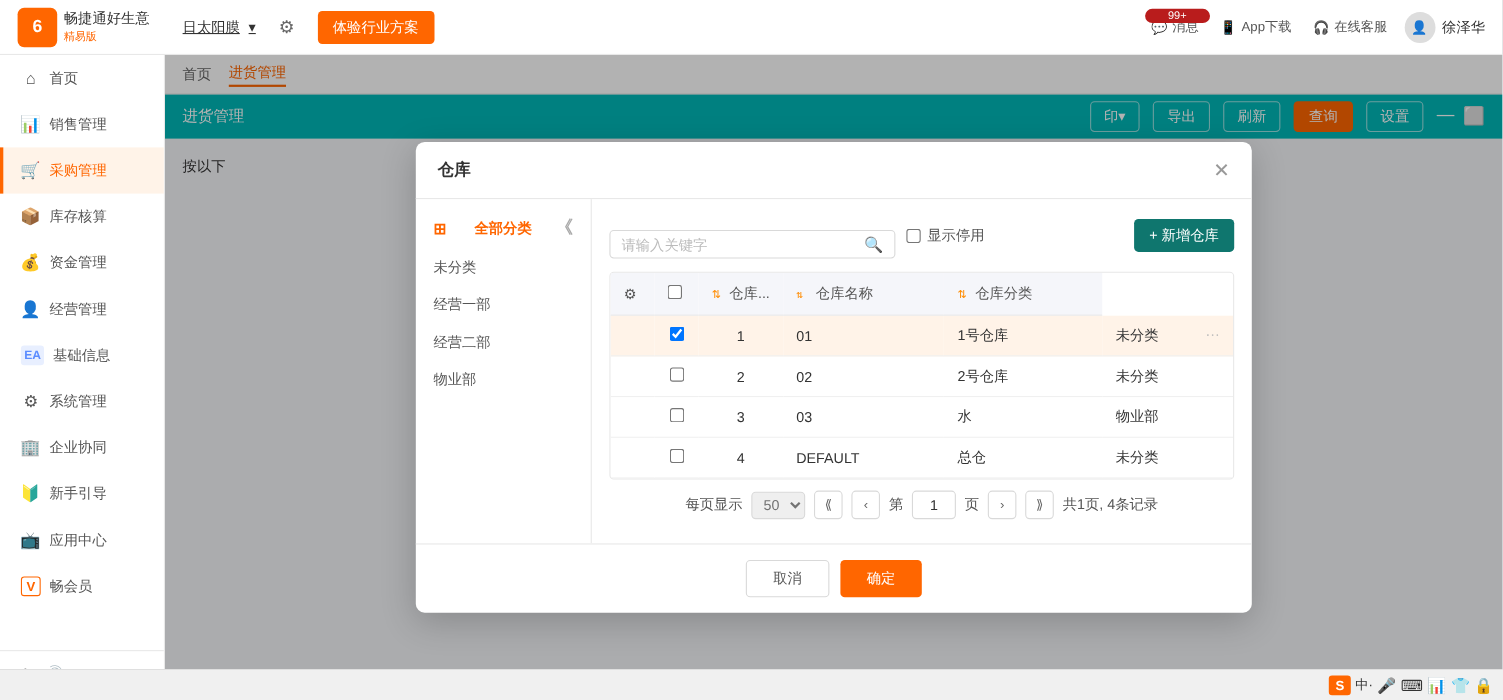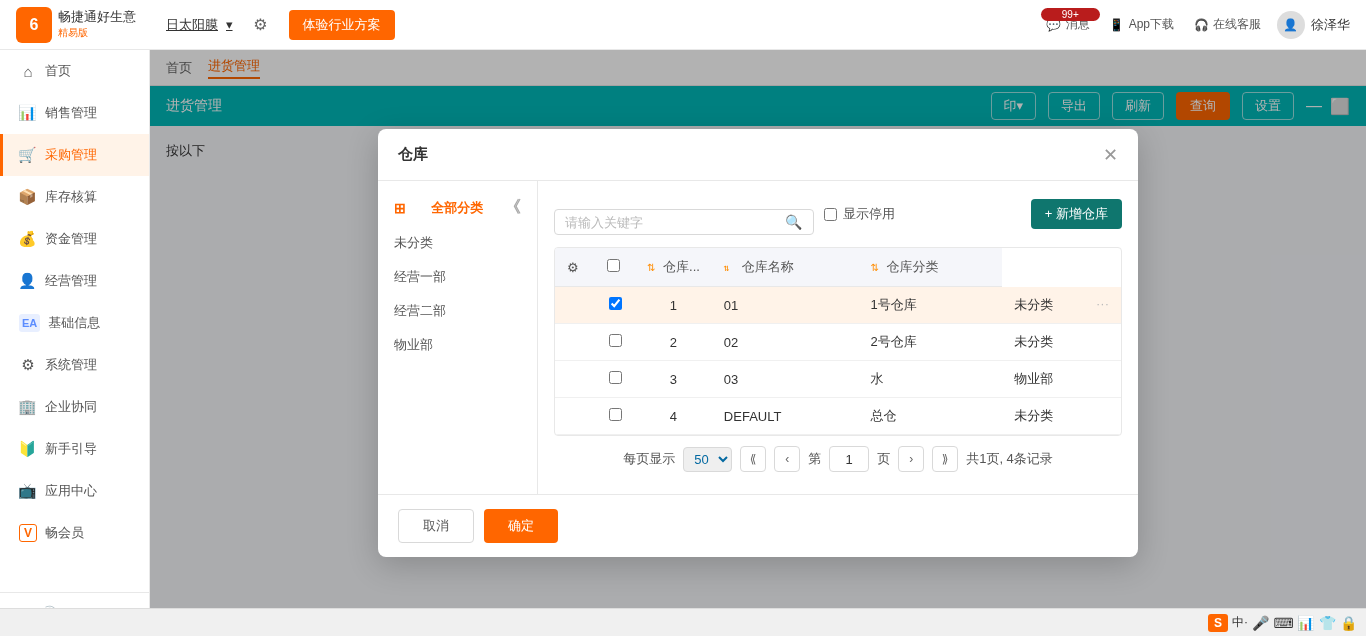--- a/index.html
+++ b/index.html
@@ -328,21 +328,21 @@
       justify-content: center;
       gap: 8px;
       font-size: 13px;
       color: #555;
     }
     .page-size-select {
       border: 1px solid #d9d9d9;
       border-radius: 4px;
       padding: 3px 6px;
       font-size: 13px;
-      color: #0369a1;
+      color: #737373;
     }
     .page-nav {
       width: 26px;
       height: 26px;
       display: flex;
       align-items: center;
       justify-content: center;
       border: 1px solid #d9d9d9;
       border-radius: 4px;
       cursor: pointer;
@@ -358,21 +358,21 @@
       font-size: 13px;
       color: #333;
       outline: none;
     }
 
     
     .modal-footer {
       padding: 14px 20px;
       border-top: 1px solid #e8e8e8;
       display: flex;
-      justify-content: flex-start;
+      justify-content: center;
       gap: 10px;
     }
     .cancel-btn {
       background: #fff;
       color: #555;
       border: 1px solid #d9d9d9;
       padding: 7px 24px;
       border-radius: 4px;
       cursor: pointer;
       font-size: 13px;

